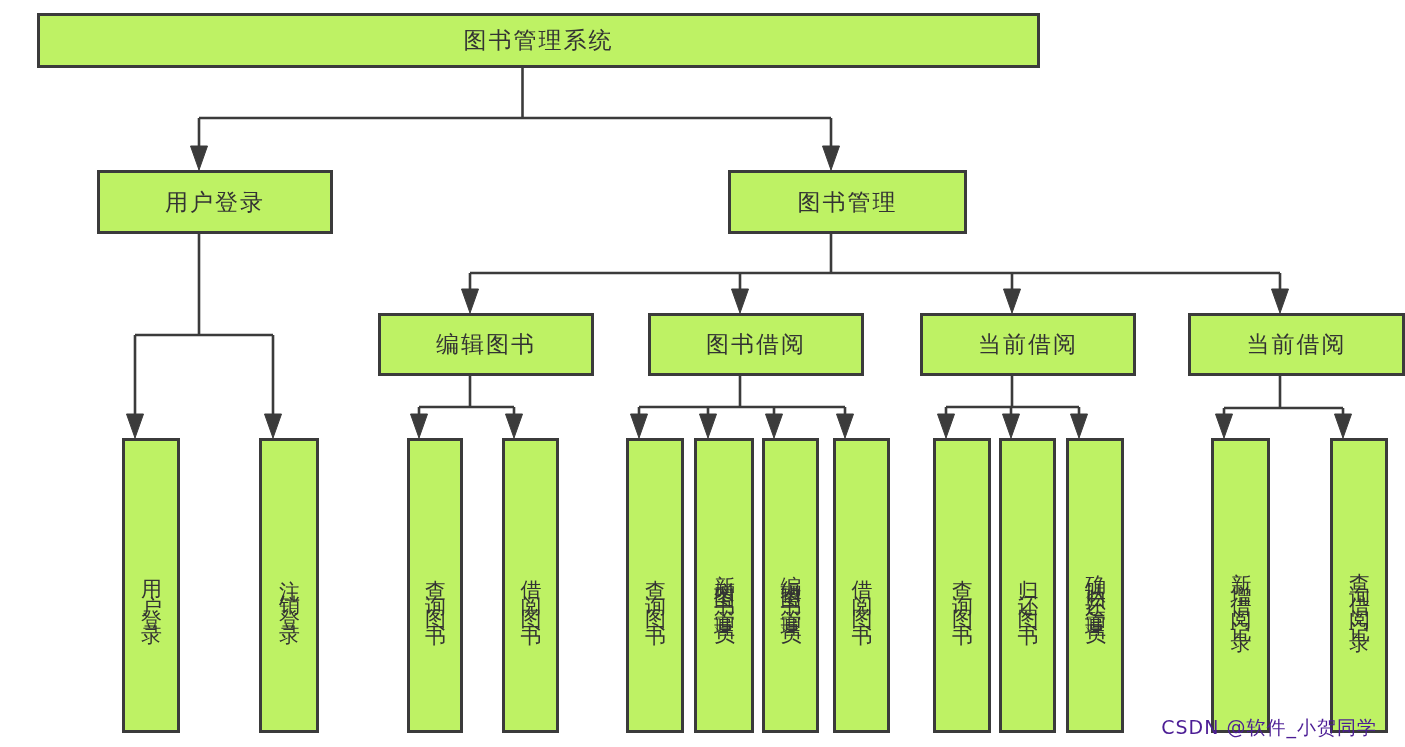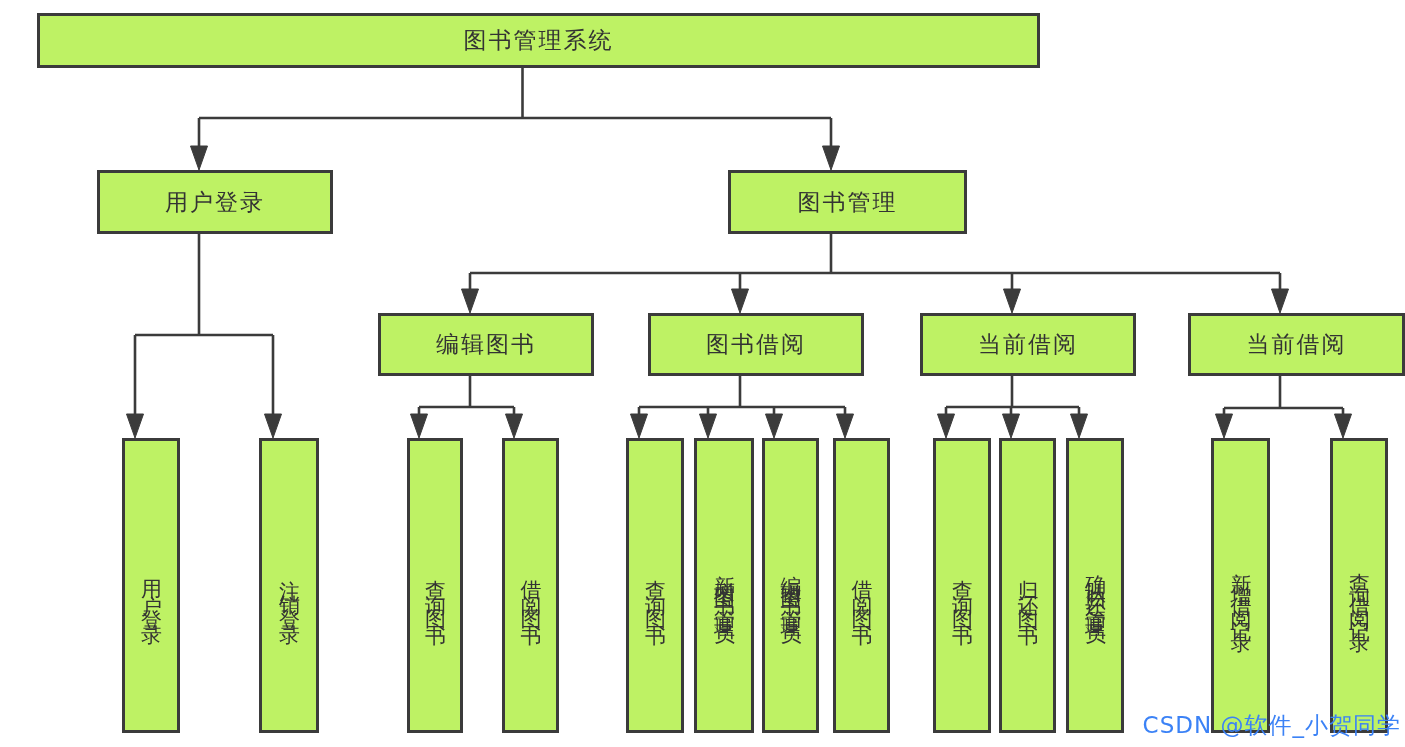--- a/index.html
+++ b/index.html
@@ -28,24 +28,24 @@
     writing-mode:vertical-rl;
     text-orientation:mixed;
     font-size:21px;
     line-height:1;
   }
   .sp4{letter-spacing:15px;text-indent:15px;}
   .sp6{letter-spacing:12px;text-indent:12px;}
   .sp9{letter-spacing:7px;text-indent:7px;}
   #watermark{
     position:absolute;
-    right:4px;
+    right:28px;
     bottom:6px;
-    font-size:23px;
-    color:#3b82f6;
+    font-size:19px;
+    color:#4c1d95;
     letter-spacing:1px;
     white-space:nowrap;
   }
 </style>
 </head>
 <body>
 
 <div id="canvas">
 
   <svg id="wires" viewBox="0 0 1405 747" xmlns="http://www.w3.org/2000/svg" fill="#3b3b3b" stroke="#3b3b3b" stroke-width="2.6">

